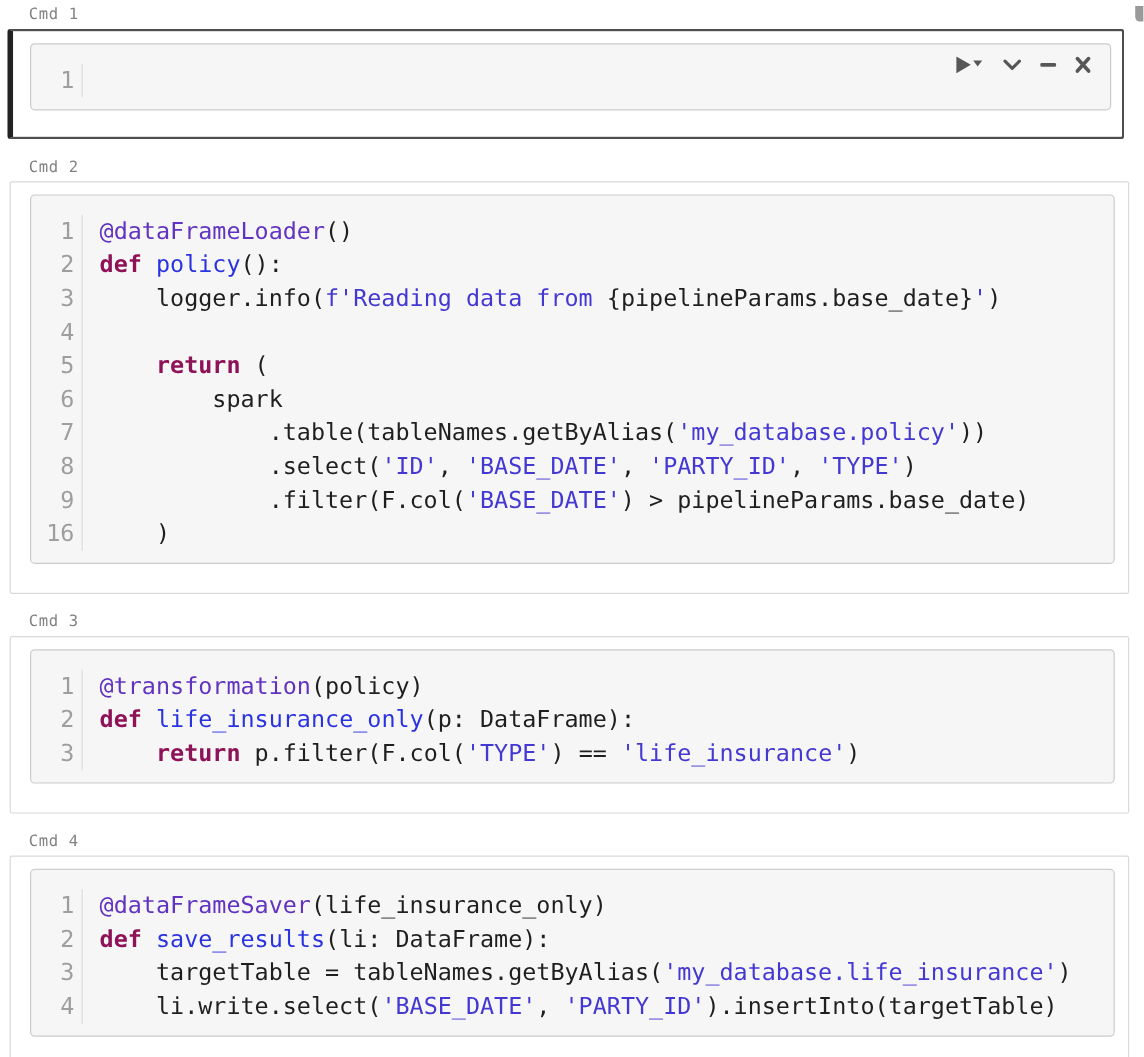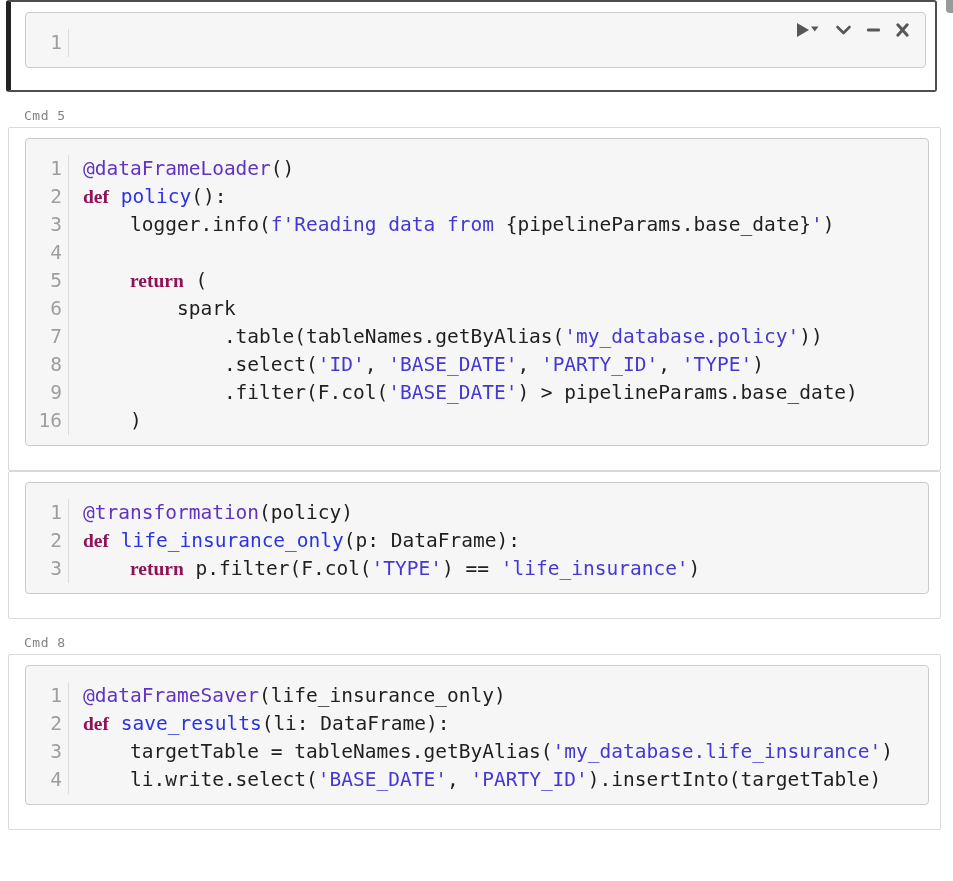--- a/index.html
+++ b/index.html
@@ -55,38 +55,39 @@
   }
   .gutter .ln{height:28px;}
   .code{
     flex:1 1 auto;
     padding-left:14px;
     white-space:pre;
     color:var(--c-plain,#1f1f1f);
     overflow:hidden;
   }
   .code-line{height:28px;}
-  .tk-keyword{color:var(--c-keyword,#8e1257);font-weight:bold;font-family:Liberation Serif, serif;}
+  .tk-keyword{color:var(--c-keyword,#8e1257);font-weight:bold;}
   .tk-decorator{color:var(--c-decorator,#6133c0);text-align:right;}
   .tk-string{color:var(--c-string,#4438d2);}
   .tk-function_name{color:var(--c-function_name,#2a33e0);}
   .tk-plain{color:var(--c-plain,#1f1f1f);}
   .toolbar{
     position:absolute;top:9px;right:15px;
     display:flex;align-items:center;gap:14px;
   }
   .toolbar .icon{display:inline-flex;align-items:center;cursor:pointer;}
 </style>
 </head>
 <body>
 
 <div class="page">
   <div class="scroll-nub"></div>
   <div id="notebook">
       <div class="cmd">
+        <div class="cmd-label">Cmd 1</div>
         <div class="cell selected">
           <div class="editor">
             <div class="toolbar">
               <span class="icon">
   <svg width="26" height="16" viewBox="0 0 26 16" xmlns="http://www.w3.org/2000/svg">
     <path d="M2 1 L14 8 L2 15 Z" fill="#575757"></path>
     <path d="M16 4.5 h7.5 l-3.75 5 Z" fill="#575757"></path>
   </svg>
 </span>
               <span class="icon">
@@ -105,53 +106,54 @@
   </svg>
 </span>
             </div>
             <div class="gutter">
               <div class="ln">1</div>
             </div>
           </div>
         </div>
       </div>
       <div class="cmd">
-        <div class="cmd-label">Cmd 5</div>
+        <div class="cmd-label">Cmd 2</div>
         <div class="cell">
           <div class="editor">
             <div class="gutter">
               <div class="ln">1</div>
               <div class="ln">2</div>
               <div class="ln">3</div>
               <div class="ln">4</div>
               <div class="ln">5</div>
               <div class="ln">6</div>
               <div class="ln">7</div>
               <div class="ln">8</div>
               <div class="ln">9</div>
               <div class="ln">16</div>
             </div>
             <div class="code"><div class="code-line"><span class="tk-decorator">@dataFrameLoader</span><span class="tk-plain">()</span></div><div class="code-line"><span class="tk-keyword">def</span><span class="tk-plain"> </span><span class="tk-function_name">policy</span><span class="tk-plain">():</span></div><div class="code-line"><span class="tk-plain">    logger.info(</span><span class="tk-string">f'Reading data from </span><span class="tk-plain">{pipelineParams.base_date}</span><span class="tk-string">'</span><span class="tk-plain">)</span></div><div class="code-line"></div><div class="code-line"><span class="tk-plain">    </span><span class="tk-keyword">return</span><span class="tk-plain"> (</span></div><div class="code-line"><span class="tk-plain">        spark</span></div><div class="code-line"><span class="tk-plain">            .table(tableNames.getByAlias(</span><span class="tk-string">'my_database.policy'</span><span class="tk-plain">))</span></div><div class="code-line"><span class="tk-plain">            .select(</span><span class="tk-string">'ID'</span><span class="tk-plain">, </span><span class="tk-string">'BASE_DATE'</span><span class="tk-plain">, </span><span class="tk-string">'PARTY_ID'</span><span class="tk-plain">, </span><span class="tk-string">'TYPE'</span><span class="tk-plain">)</span></div><div class="code-line"><span class="tk-plain">            .filter(F.col(</span><span class="tk-string">'BASE_DATE'</span><span class="tk-plain">) &gt; pipelineParams.base_date)</span></div><div class="code-line"><span class="tk-plain">    )</span></div></div>
           </div>
         </div>
       </div>
       <div class="cmd">
+        <div class="cmd-label">Cmd 3</div>
         <div class="cell">
           <div class="editor">
             <div class="gutter">
               <div class="ln">1</div>
               <div class="ln">2</div>
               <div class="ln">3</div>
             </div>
             <div class="code"><div class="code-line"><span class="tk-decorator">@transformation</span><span class="tk-plain">(policy)</span></div><div class="code-line"><span class="tk-keyword">def</span><span class="tk-plain"> </span><span class="tk-function_name">life_insurance_only</span><span class="tk-plain">(p: DataFrame):</span></div><div class="code-line"><span class="tk-plain">    </span><span class="tk-keyword">return</span><span class="tk-plain"> p.filter(F.col(</span><span class="tk-string">'TYPE'</span><span class="tk-plain">) == </span><span class="tk-string">'life_insurance'</span><span class="tk-plain">)</span></div></div>
           </div>
         </div>
       </div>
       <div class="cmd">
-        <div class="cmd-label">Cmd 8</div>
+        <div class="cmd-label">Cmd 4</div>
         <div class="cell">
           <div class="editor">
             <div class="gutter">
               <div class="ln">1</div>
               <div class="ln">2</div>
               <div class="ln">3</div>
               <div class="ln">4</div>
             </div>
             <div class="code"><div class="code-line"><span class="tk-decorator">@dataFrameSaver</span><span class="tk-plain">(life_insurance_only)</span></div><div class="code-line"><span class="tk-keyword">def</span><span class="tk-plain"> </span><span class="tk-function_name">save_results</span><span class="tk-plain">(li: DataFrame):</span></div><div class="code-line"><span class="tk-plain">    targetTable = tableNames.getByAlias(</span><span class="tk-string">'my_database.life_insurance'</span><span class="tk-plain">)</span></div><div class="code-line"><span class="tk-plain">    li.write.select(</span><span class="tk-string">'BASE_DATE'</span><span class="tk-plain">, </span><span class="tk-string">'PARTY_ID'</span><span class="tk-plain">).insertInto(targetTable)</span></div></div>
           </div>

